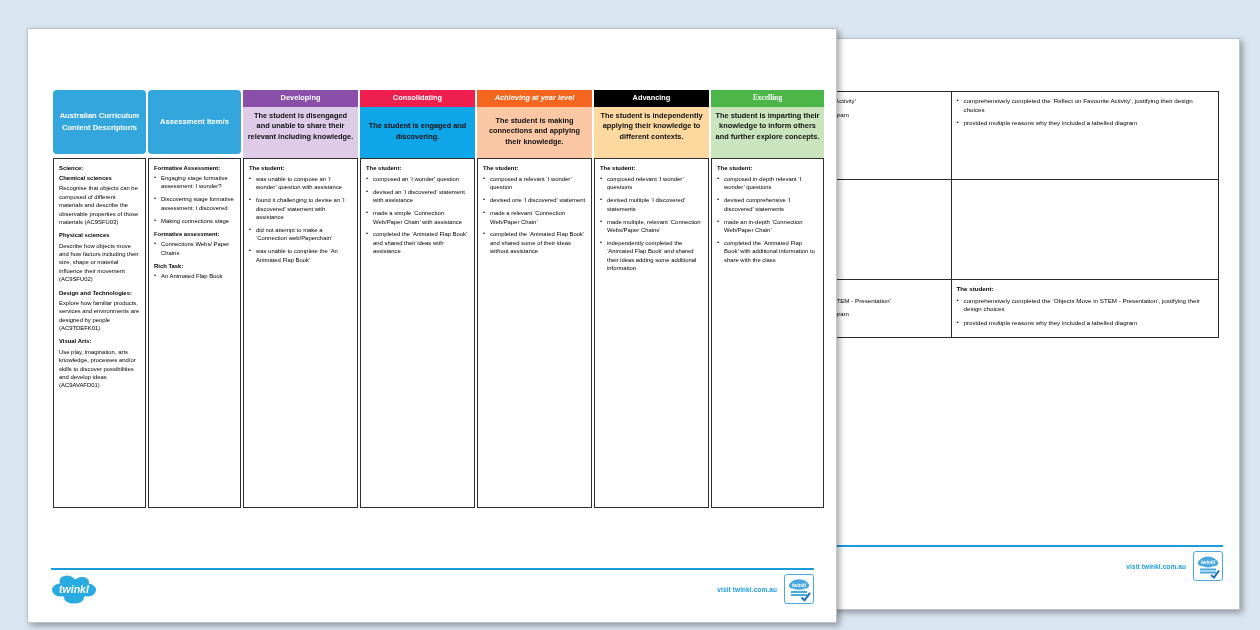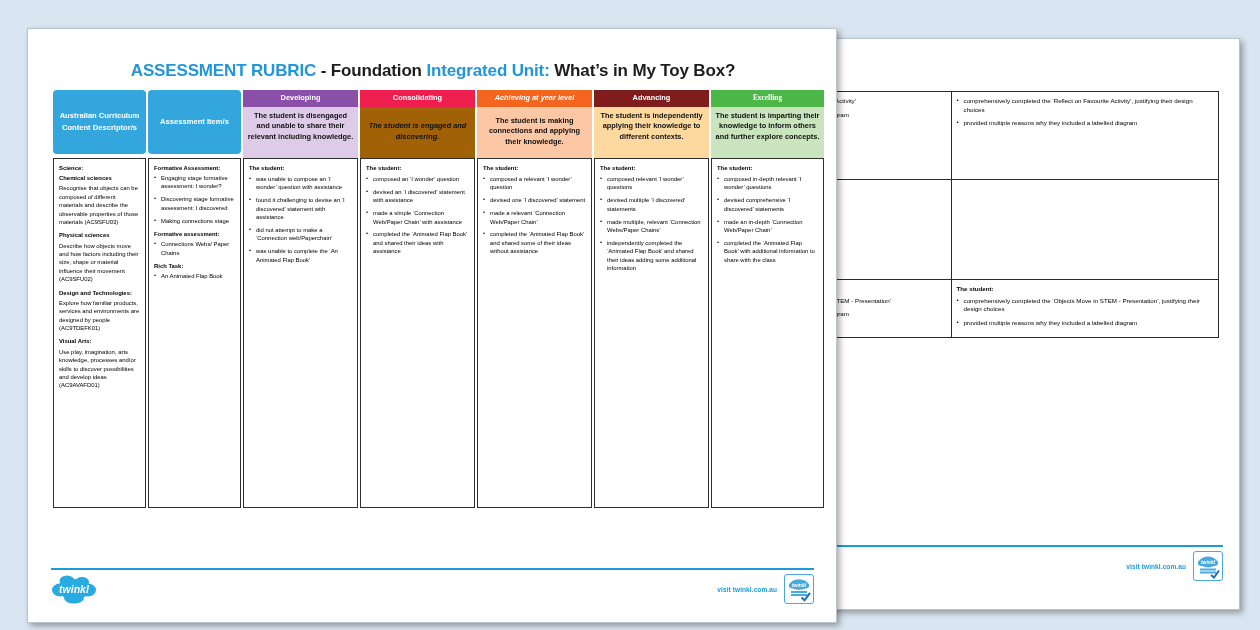--- a/index.html
+++ b/index.html
@@ -94,24 +94,24 @@
     background: #33a7dd; color: #fff; font-weight: bold;
     text-align: center; font-size: 7.6px; line-height: 1.6;
     border-radius: 4px;
     padding: 8px 3px;
   }
 
   
   .c-dev  .hlabel { background: #8a4fa8; }
   .c-dev  .hdesc  { background: #ddcbe8; }
   .c-con  .hlabel { background: #ee1f4e; }
-  .c-con  .hdesc  { background: #a16207; font-style: italic; }
+  .c-con  .hdesc  { background: #0ea5e9; }
   .c-ach  .hlabel { background: #f4651f; font-style: italic; }
   .c-ach  .hdesc  { background: #fbc7a4; }
-  .c-adv  .hlabel { background: #7f1d1d; }
+  .c-adv  .hlabel { background: #000000; }
   .c-adv  .hdesc  { background: #fdd9a0; }
   .c-exc  .hlabel { background: #4cb648; font-family: Liberation Serif, serif; }
   .c-exc  .hdesc  { background: #cae5bd; }
 
   
   .bcell {
     vertical-align: top;
     border: 1px solid #2f2f2f;
     padding: 5px 5px 6px 5px;
     font-size: 5.9px; line-height: 1.42; color: #000;
@@ -229,23 +229,20 @@
             <rect x="5" y="18.5" width="16" height="2" fill="#49a8de"></rect>
             <path d="M16 22 l3 2.5 l5 -7" stroke="#1a6fb5" stroke-width="2" fill="none"></path>
           </svg>
         </span>
       </div>
     </div>
   </div>
 
   <div class="sheet" id="page1">
 
-    <div class="p1title">
-      <span class="blue">ASSESSMENT RUBRIC</span><span> - Foundation </span><span class="blue">Integrated Unit:</span><span> What’s in My Toy Box?</span>
-    </div>
 
     <table class="rubric">
       <colgroup>
         <col style="width:93px">
           <col style="width:93px">
           <col style="width:115px">
         <col style="width:115px">
           <col style="width:115px">
           <col style="width:115px">
           <col style="width:113px">

